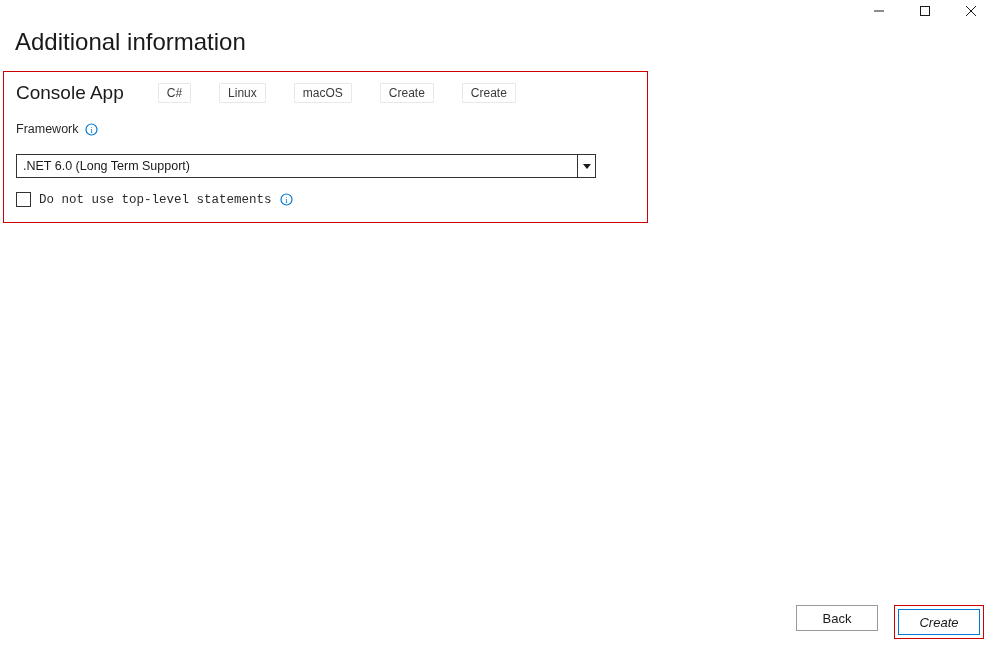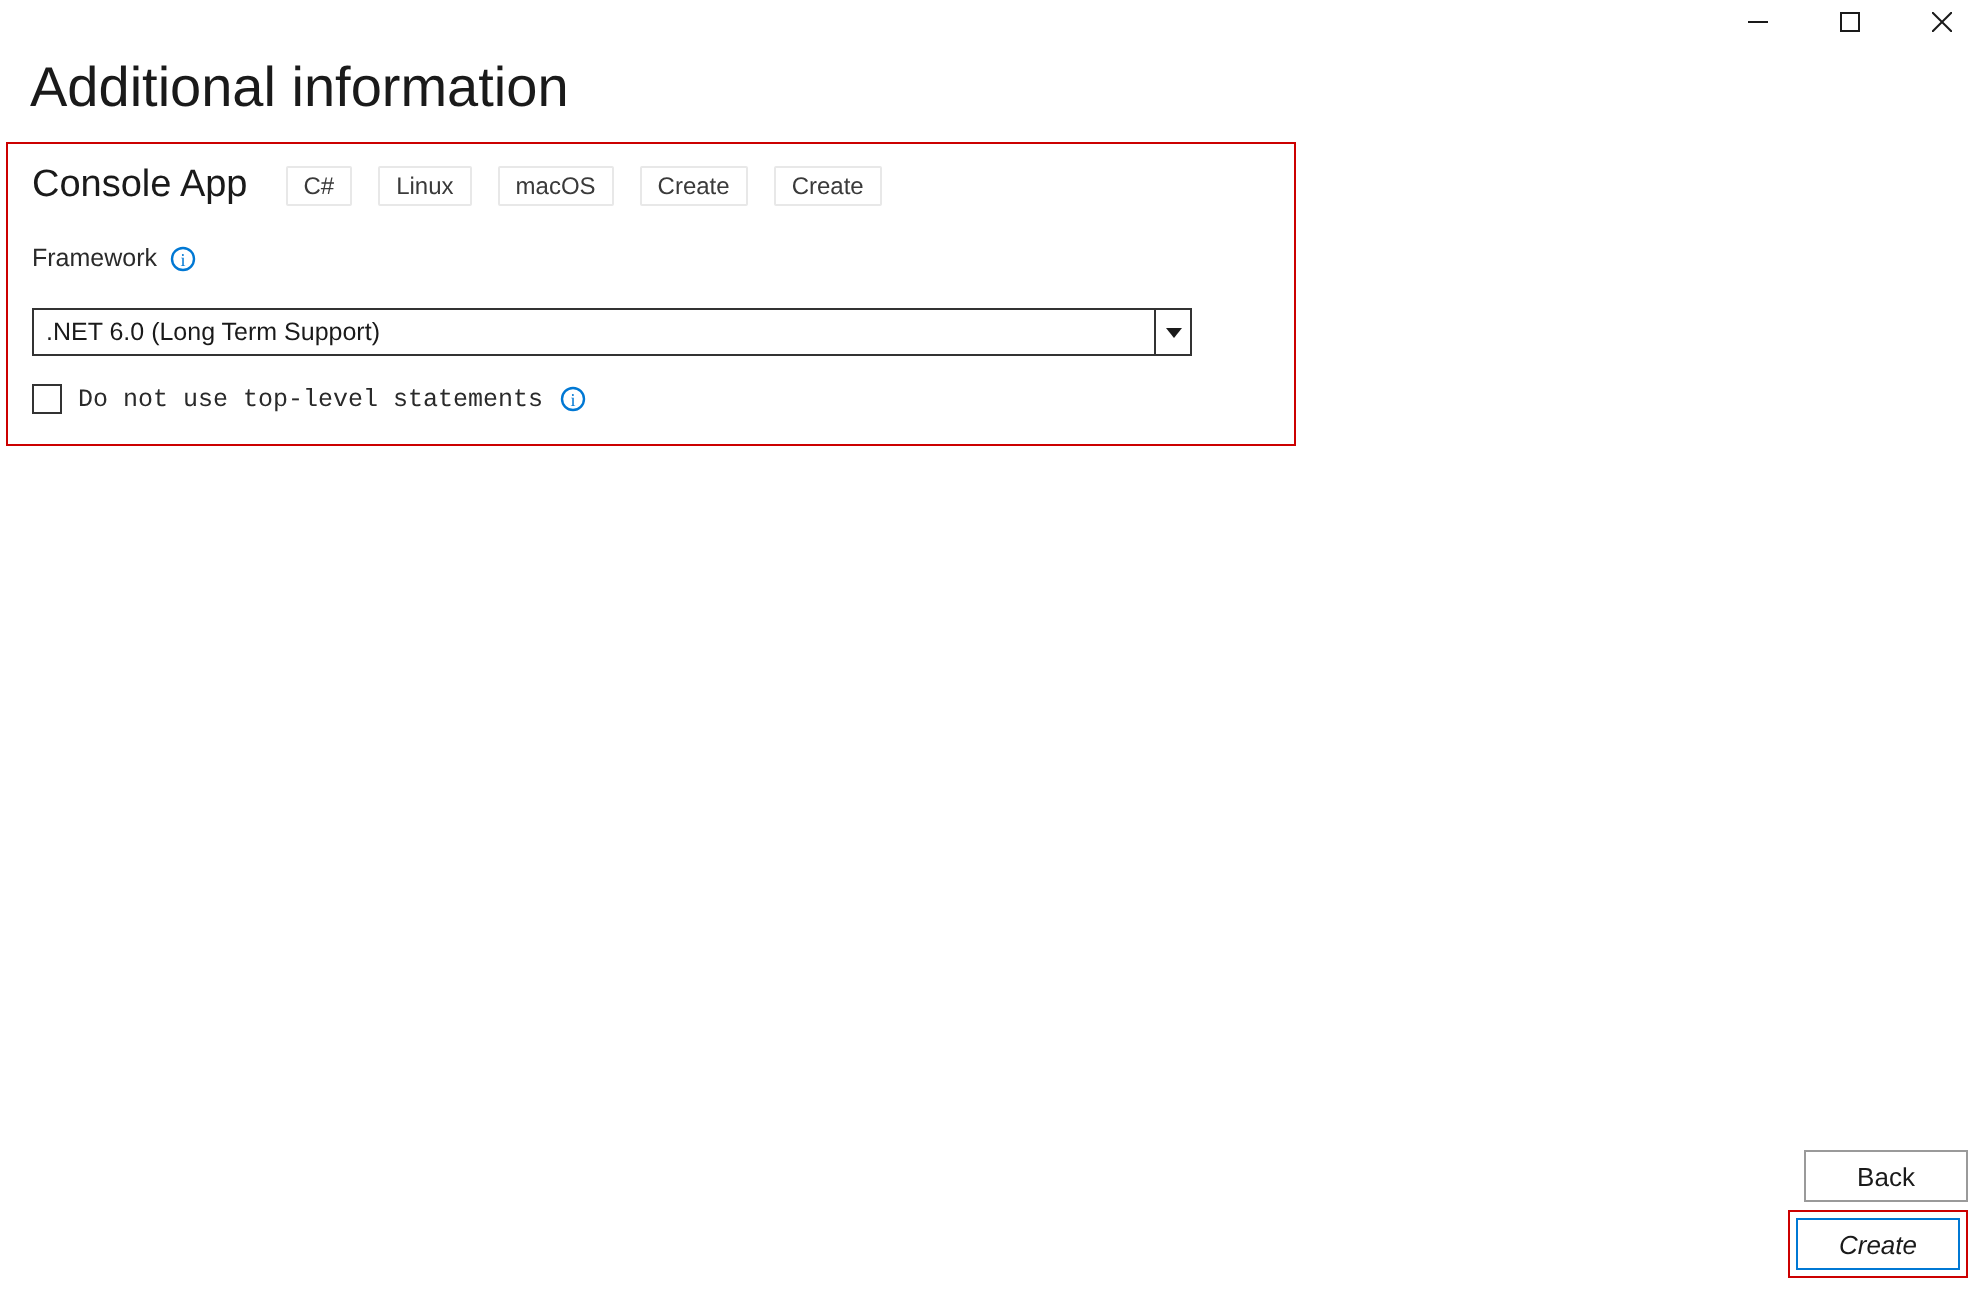--- a/index.html
+++ b/index.html
@@ -23,37 +23,37 @@
       height: 22px;
       display: flex;
       align-items: center;
       justify-content: center;
       cursor: pointer;
     }
     .page-title {
       position: absolute;
       left: 15px;
       top: 28px;
-      font-size: 28px;
+      font-size: 24px;
       font-weight: 400;
       color: #1a1a1a;
     }
     .highlight-box {
       position: absolute;
       left: 3px;
       top: 71px;
       width: 645px;
       height: 152px;
       border: 1px solid #cc0000;
       padding: 10px 12px 12px 12px;
     }
     .app-row {
       display: flex;
       align-items: center;
-      gap: 13px;
+      gap: 28px;
       margin-bottom: 18px;
     }
     .app-name {
       font-size: 19px;
       font-weight: 400;
       color: #1a1a1a;
       margin-right: 6px;
     }
     .tag {
       font-size: 12px;
@@ -120,23 +120,22 @@
     .checkbox-label {
       font-size: 12.5px;
       color: #2a2a2a;
       font-family: Liberation Mono, monospace;
     }
     .button-bar {
       position: absolute;
       bottom: 10px;
       right: 10px;
       display: flex;
-      gap: 4px;
-      align-items: flex-end;
-      flex-direction: column;
+      gap: 16px;
+      align-items: flex-start;
     }
     .btn {
       width: 82px;
       height: 26px;
       border: 1px solid #9a9a9a;
       background: #fff;
       font-size: 13px;
       color: #1a1a1a;
       display: flex;
       align-items: center;

